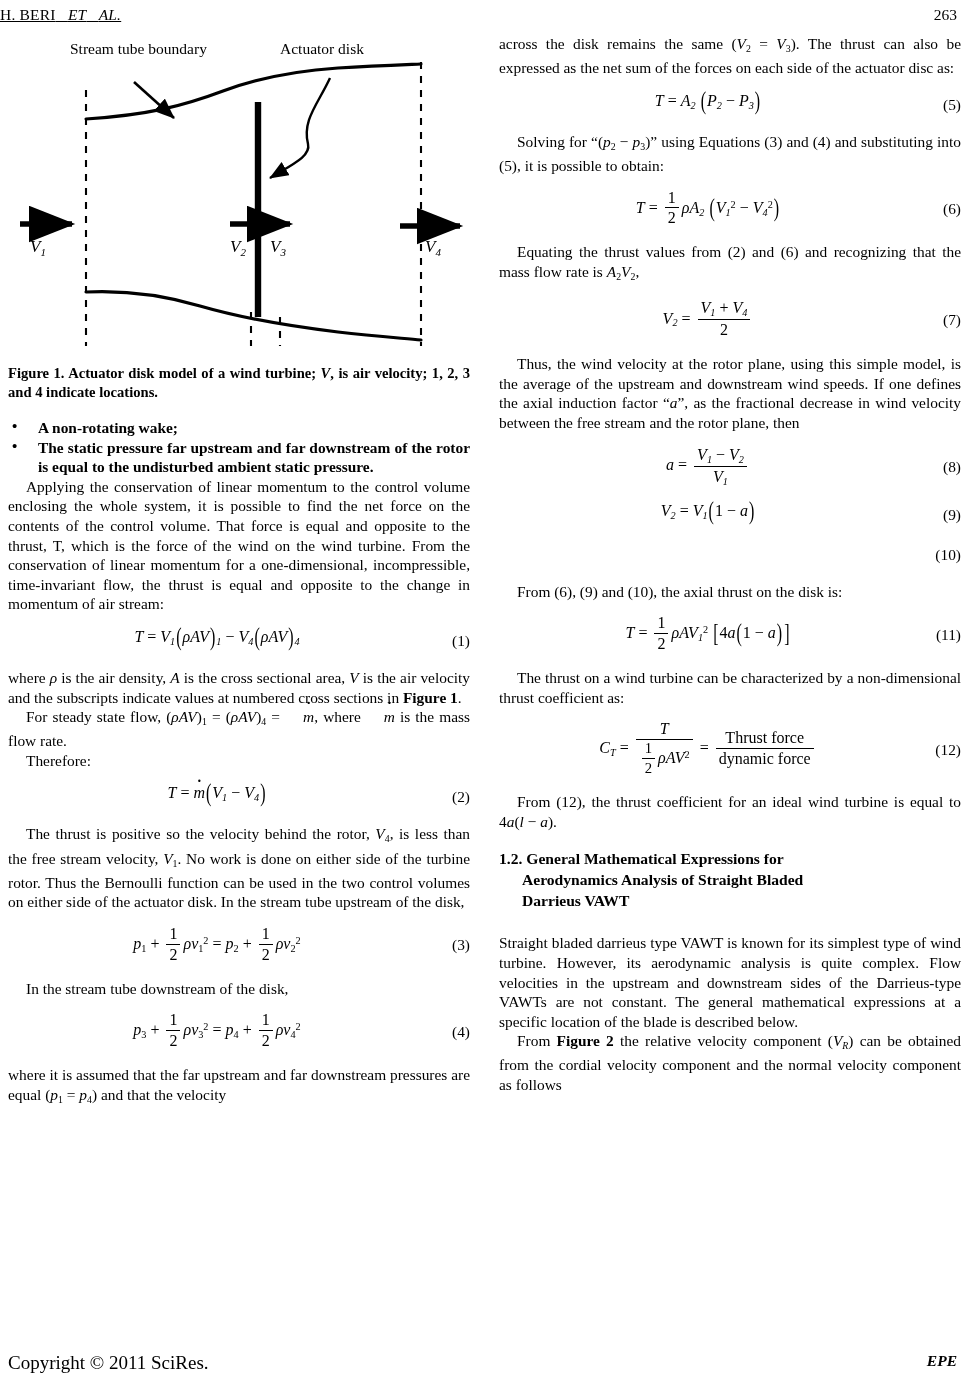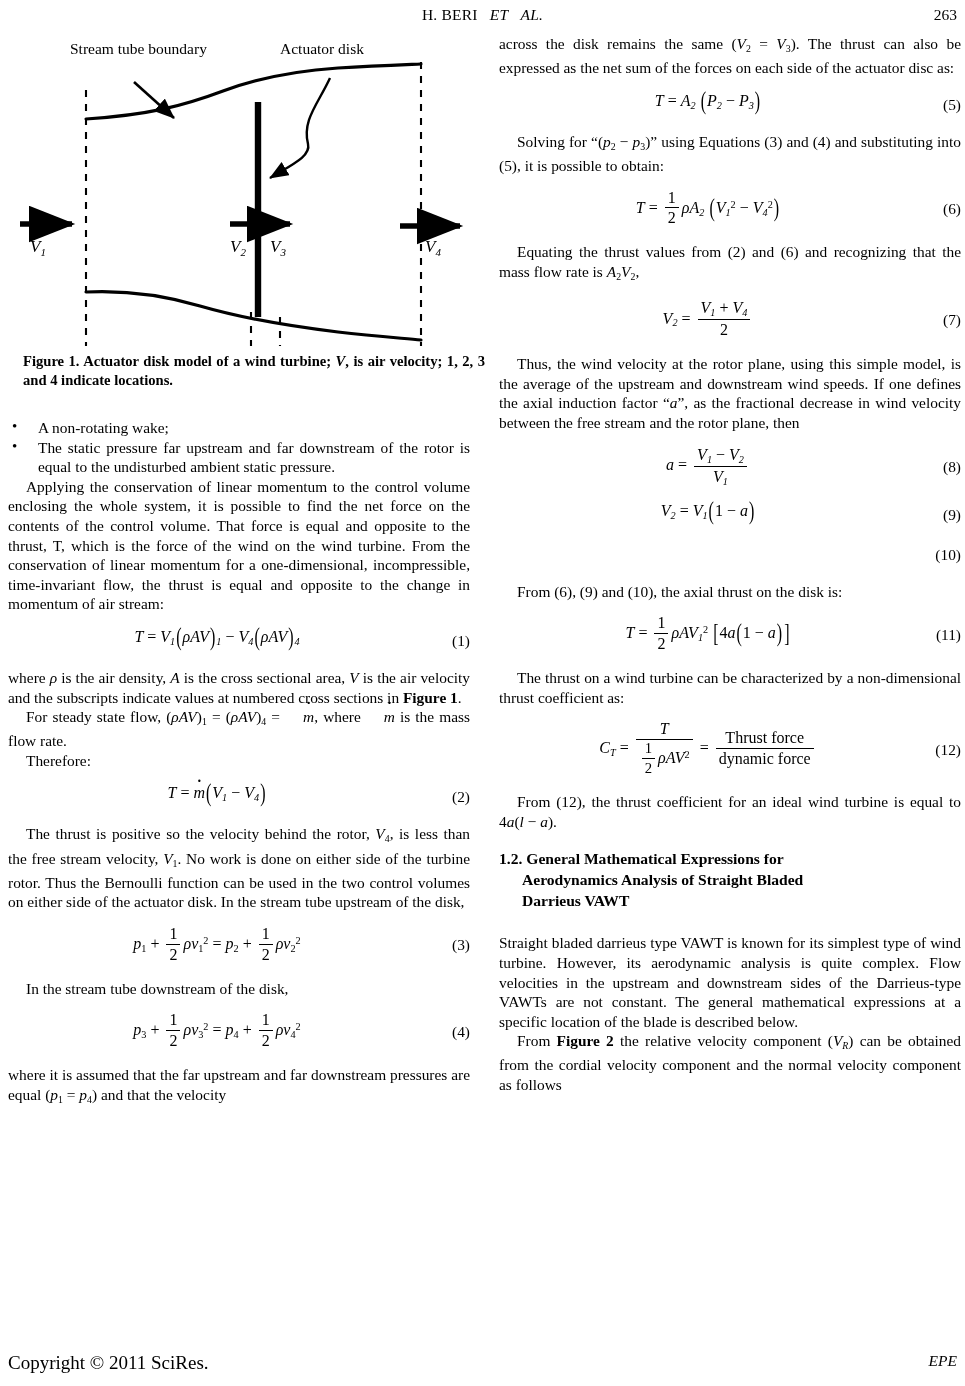--- a/index.html
+++ b/index.html
@@ -21,23 +21,23 @@
     position: absolute;
     top: 6px;
     left: 0;
     width: 965px;
     height: 22px;
   }
   .running-head .rh-title {
     position: absolute;
     left: 0;
     width: 965px;
-    text-align: center;
     font-size: 15.5px;
     letter-spacing: 0.2px;
+    text-decoration: underline;
   }
   .running-head .rh-title .ital {
     font-style: italic;
   }
   .running-head .rh-page {
     position: absolute;
     right: 8px;
     top: 0;
     font-size: 15.5px;
   }
@@ -74,20 +74,21 @@
     padding: 0;
     list-style: none;
   }
   .bullets li {
     position: relative;
     padding-left: 30px;
     font-size: 15.4px;
     line-height: 19.6px;
     text-align: justify;
     margin-bottom: 0;
+    font-weight: bold;
   }
   .bullets li::before {
     content: "\2022";
     position: absolute;
     left: 4px;
     top: -1px;
     font-size: 15px;
   }
 
   .heading {
@@ -175,44 +176,43 @@
     position: absolute;
     left: 8px;
     top: 34px;
     width: 462px;
     height: 312px;
   }
   .figure svg { display: block; }
   .fig-caption {
     position: absolute;
     left: 8px;
-    top: 352px;
+    top: 364px;
     width: 462px;
-    margin-left: 15px;
   }
 
   
   .footer {
     position: absolute;
     left: 0;
     bottom: 12px;
     width: 965px;
     height: 22px;
   }
   .footer .copyright {
     position: absolute;
     left: 8px;
     font-size: 19px;
   }
   .footer .journal {
     position: absolute;
     right: 8px;
     font-size: 15.5px;
     font-style: italic;
-    font-weight: normal;
+    font-weight: bold;
   }
 </style>
 </head>
 <body>
 
 <div class="running-head">
   <div class="rh-title">
     <span>H. BERI</span>&nbsp;&nbsp;
     <span class="ital">ET</span>&nbsp;&nbsp;
     <span class="ital">AL.</span>

